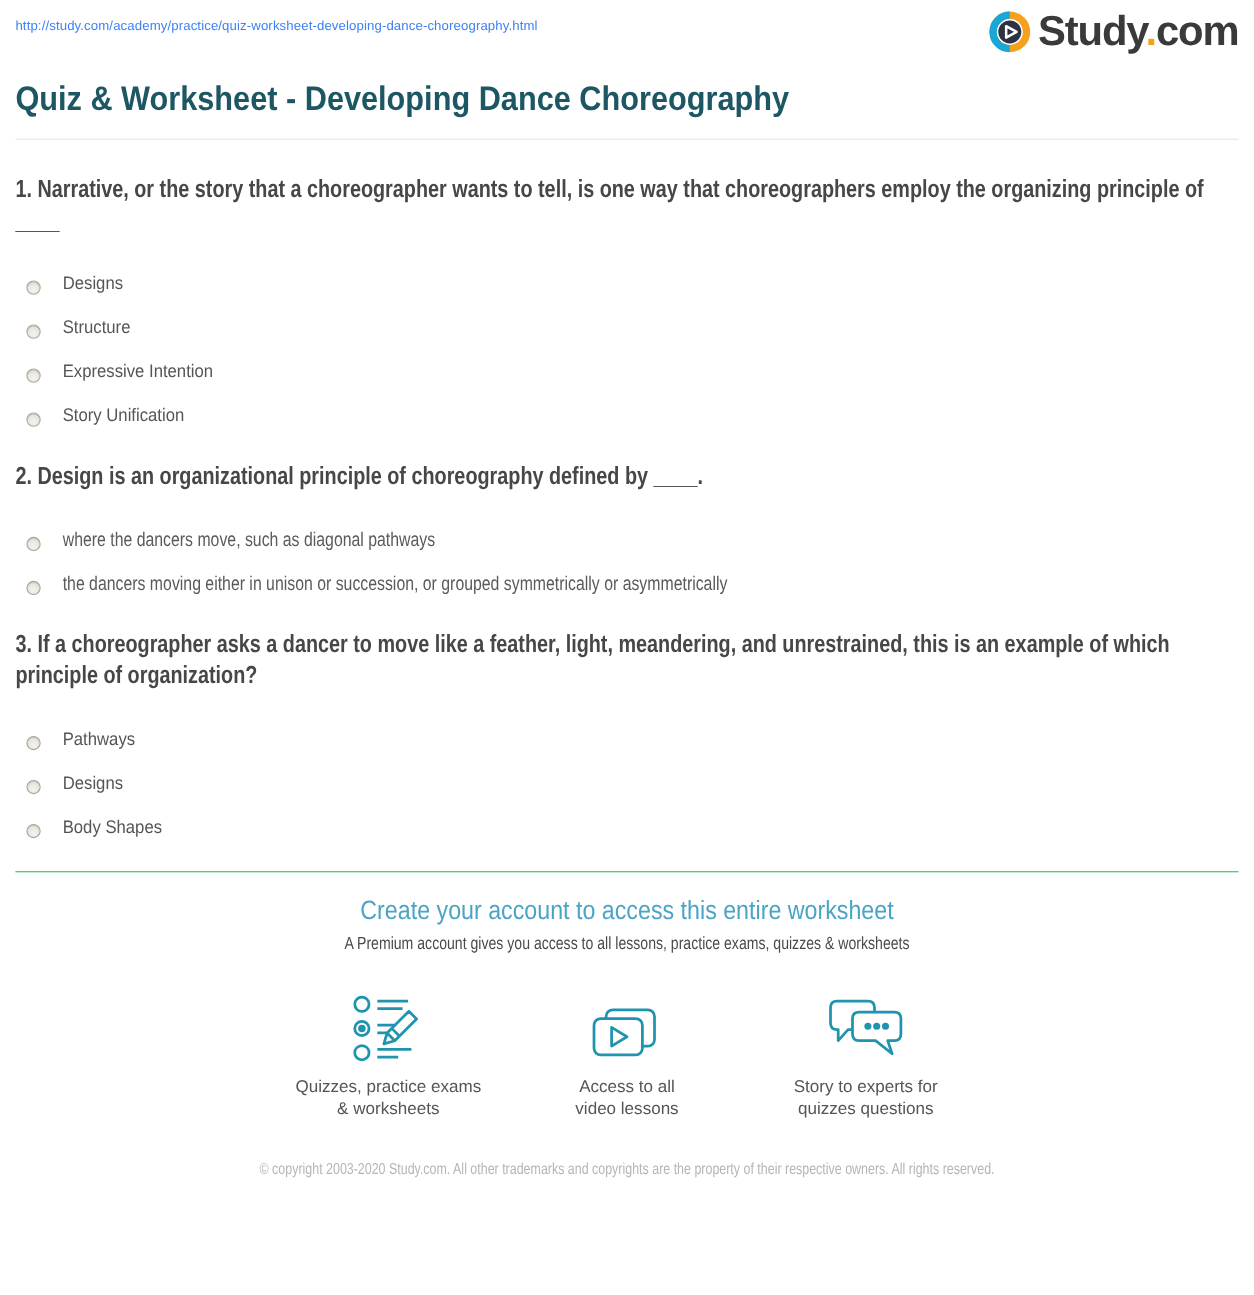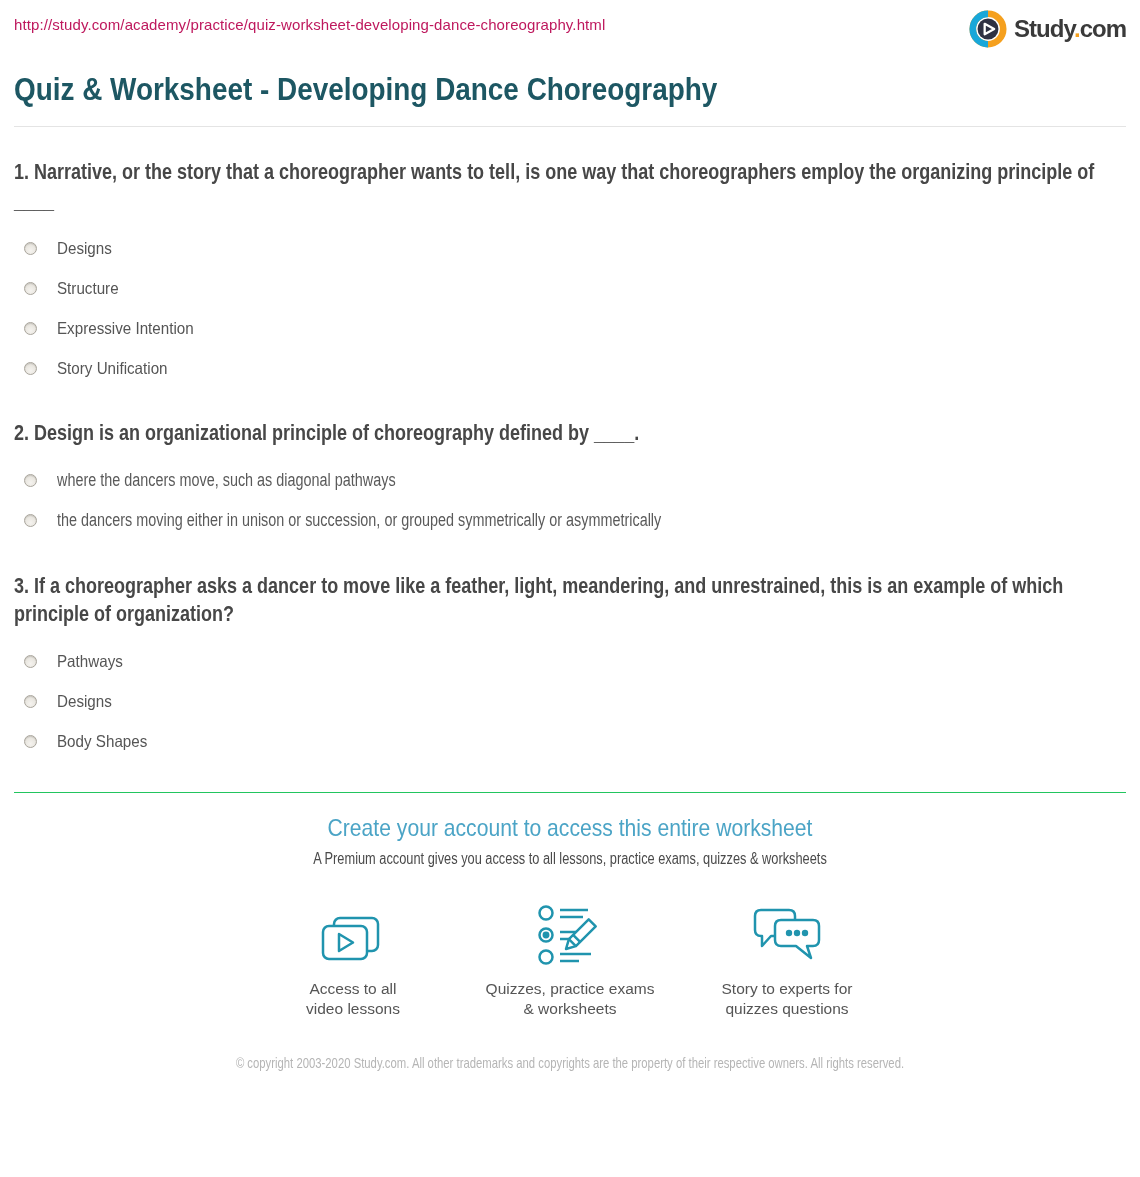--- a/index.html
+++ b/index.html
@@ -6,40 +6,40 @@
   html, body { margin: 0; padding: 0; background: #fff; }
   body {
     width: 1140px; min-height: 1177px;
     font-family: "Liberation Sans", sans-serif;
     color: #474747;
   }
   .container { padding: 0 14px; }
 
   
   .header { display: flex; justify-content: space-between; align-items: flex-start; padding-top: 10px; }
-  .url { font-size: 15px; color: #be185d; padding-top: 6px; letter-spacing: 0.1px; }
+  .url { font-size: 12px; color: #3b82f6; padding-top: 6px; letter-spacing: 0.1px; }
   .logo { display: flex; align-items: center; gap: 7px; cursor: pointer; }
-  .logo-text { font-size: 24px; font-weight: 700; color: #3a3a3a; letter-spacing: -1px; line-height: 38px; }
+  .logo-text { font-size: 38px; font-weight: 700; color: #3a3a3a; letter-spacing: -1px; line-height: 38px; }
   .logo-dot { color: #f5a01e; }
 
   
   .page-title {
     margin: 24px 0 0; font-size: 31px; font-weight: 700; color: #1d5763;
     width: 112%; transform: scaleX(0.9); transform-origin: left top; white-space: nowrap;
   }
   .rule { border: none; border-top: 1px solid #e4e4e4; margin: 18px 0 0; }
 
   
   .question { margin-top: 31px; }
   .q-text {
     font-size: 22.5px; font-weight: 700; color: #474747; line-height: 1.27;
     width: 124%; transform: scaleX(0.8); transform-origin: left top;
   }
   .options { list-style: none; margin: 13px 0 0; padding: 0; }
-  .option { display: flex; align-items: center; height: 40px; padding-left: 10px; cursor: pointer; }
+  .option { display: flex; align-items: flex-end; height: 40px; padding-left: 10px; cursor: pointer; }
   .radio {
     width: 13px; height: 13px; border-radius: 50%; flex: none;
     border: 1px solid #a9a59c;
     background: radial-gradient(circle at 50% 70%, #f5f3ef 0%, #e5e2db 75%);
     box-shadow: inset 0 1px 1px rgba(0,0,0,0.13);
   }
   .option-label { margin-left: 20px; font-size: 16.5px; color: #555; display: inline-block; transform: scaleX(0.92); transform-origin: left center; white-space: nowrap; }
   .options-condensed .option-label { font-size: 18px; transform: scaleX(0.8); color: #5a5a5a; }
 
   
@@ -142,34 +142,20 @@
         <span class="option-label">Body Shapes</span>
       </li>
     </ul>
   </div>
 
   <div class="cta">
     <div class="cta-title">Create your account to access this entire worksheet</div>
     <div class="cta-sub">A Premium account gives you access to all lessons, practice exams, quizzes &amp; worksheets</div>
 
     <div class="features">
-
-      <div class="feature">
-        <div class="feature-icon">
-          <svg width="66" height="50" viewBox="0 0 66 50">
-            <rect x="14" y="2" width="44" height="33" rx="6" fill="#fff" stroke="#2094ae" stroke-width="2.5"></rect>
-            <rect x="3" y="10" width="44" height="33" rx="6" fill="#fff" stroke="#2094ae" stroke-width="2.5"></rect>
-            <path d="M19 18 L33 26.5 L19 35 Z" fill="none" stroke="#2094ae" stroke-width="2.5" stroke-linejoin="round"></path>
-          </svg>
-        </div>
-        <div class="feature-label">
-          <span>Access to all</span>
-          <span>video lessons</span>
-        </div>
-      </div>
 
       <div class="feature">
         <div class="feature-icon">
           <svg width="70" height="62" viewBox="0 0 70 62">
             <g fill="none" stroke="#2094ae" stroke-width="2.5">
               <circle cx="11" cy="9" r="6.5"></circle>
               <circle cx="11" cy="31" r="6.5"></circle>
               <circle cx="11" cy="53" r="6.5"></circle>
               <circle cx="11" cy="31" r="2.2" fill="#2094ae"></circle>
               <line x1="25" y1="6" x2="53" y2="6"></line>
@@ -185,20 +171,34 @@
           </svg>
         </div>
         <div class="feature-label">
           <span>Quizzes, practice exams</span>
           <span>&amp; worksheets</span>
         </div>
       </div>
 
       <div class="feature">
         <div class="feature-icon">
+          <svg width="66" height="50" viewBox="0 0 66 50">
+            <rect x="14" y="2" width="44" height="33" rx="6" fill="#fff" stroke="#2094ae" stroke-width="2.5"></rect>
+            <rect x="3" y="10" width="44" height="33" rx="6" fill="#fff" stroke="#2094ae" stroke-width="2.5"></rect>
+            <path d="M19 18 L33 26.5 L19 35 Z" fill="none" stroke="#2094ae" stroke-width="2.5" stroke-linejoin="round"></path>
+          </svg>
+        </div>
+        <div class="feature-label">
+          <span>Access to all</span>
+          <span>video lessons</span>
+        </div>
+      </div>
+
+      <div class="feature">
+        <div class="feature-icon">
           <svg width="72" height="58" viewBox="0 0 72 58">
             <path d="M10 2 H38 Q44 2 44 8 V22 Q44 28 38 28 H20 L11 38 V28 H10 Q4 28 4 22 V8 Q4 2 10 2 Z" fill="#fff" stroke="#2094ae" stroke-width="2.5" stroke-linejoin="round"></path>
             <path d="M30 12 H62 Q68 12 68 18 V32 Q68 38 62 38 H56 L60 50 L45 38 H30 Q24 38 24 32 V18 Q24 12 30 12 Z" fill="#fff" stroke="#2094ae" stroke-width="2.5" stroke-linejoin="round"></path>
             <circle cx="38" cy="25" r="3.2" fill="#2094ae"></circle>
             <circle cx="46" cy="25" r="3.2" fill="#2094ae"></circle>
             <circle cx="54" cy="25" r="3.2" fill="#2094ae"></circle>
           </svg>
         </div>
         <div class="feature-label">
           <span>Story to experts for</span>

